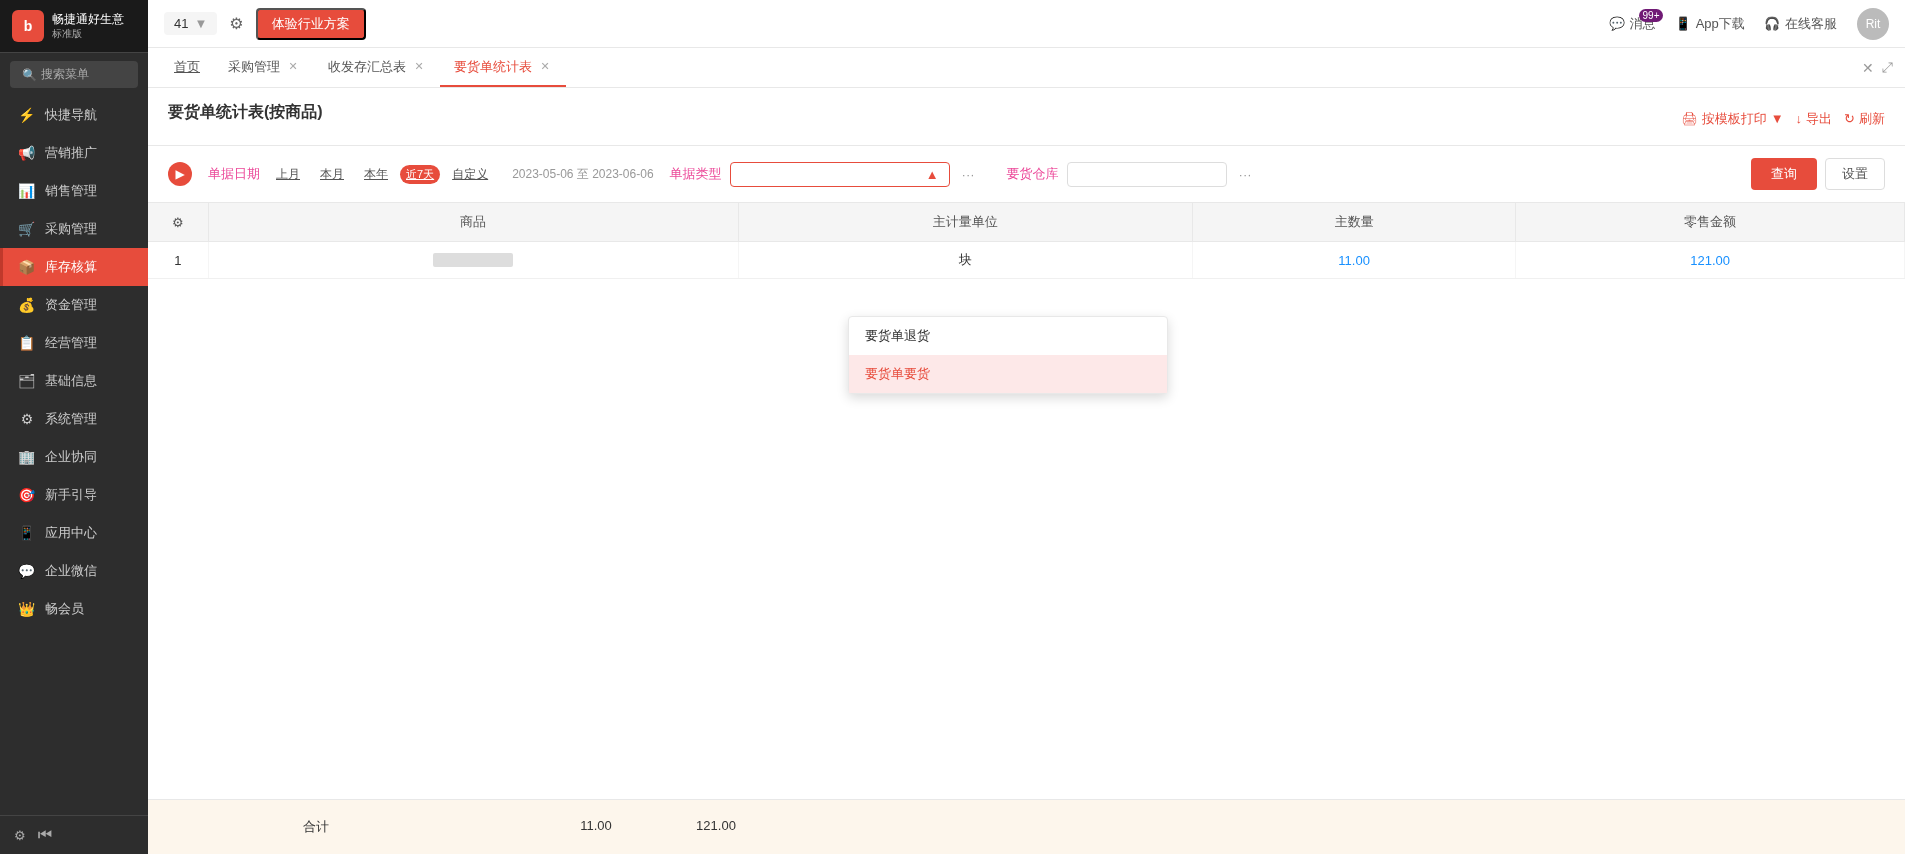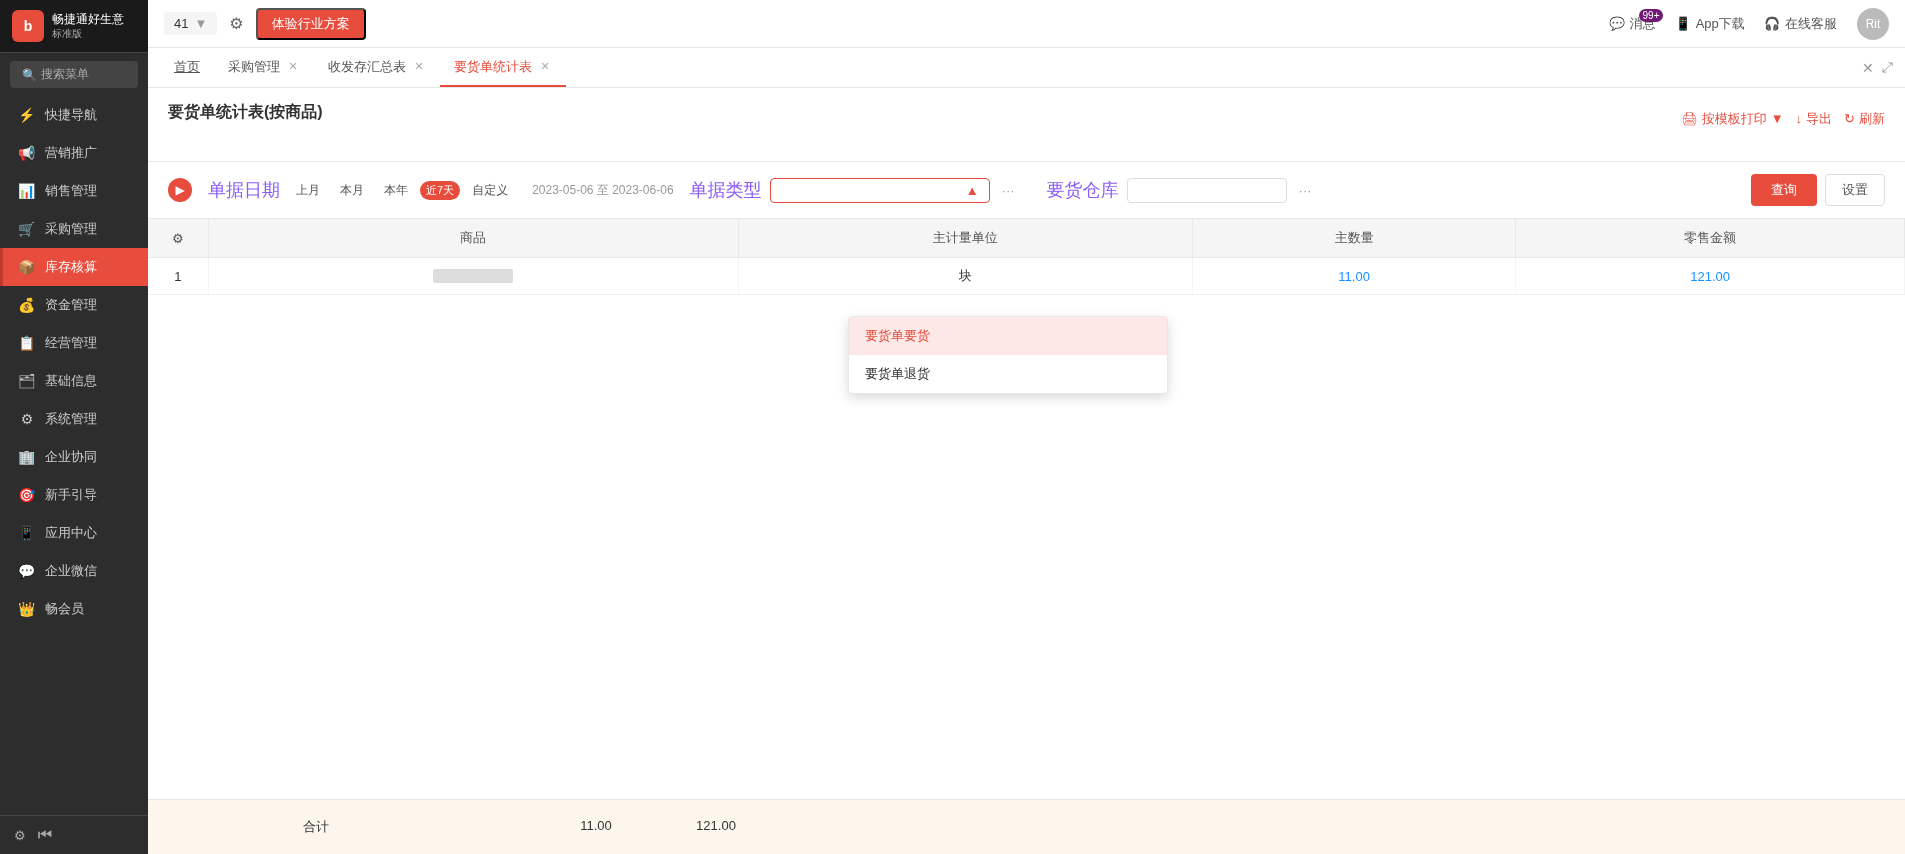--- a/index.html
+++ b/index.html
@@ -188,21 +188,21 @@
       overflow: hidden;
       display: flex;
       flex-direction: column;
       background: #f5f5f5;
       position: relative;
     }
 
     
     .page-header {
       background: #fff;
-      padding: 14px 20px 16px;
+      padding: 14px 20px 0;
       border-bottom: 1px solid #e8e8e8;
     }
     .page-title {
       font-size: 16px;
       font-weight: bold;
       color: #333;
       margin-bottom: 12px;
     }
     .page-actions {
       display: flex;
@@ -239,32 +239,33 @@
       color: #fff;
       cursor: pointer;
       font-size: 12px;
       flex-shrink: 0;
     }
     .filter-group {
       display: flex;
       align-items: center;
       gap: 8px;
     }
-    .filter-label { color: #8b5cf6; font-size: 18px; }
+    .filter-label { color: #ec4899; font-size: 13px; }
     .date-tabs {
       display: flex;
       align-items: center;
       gap: 4px;
     }
     .date-tab {
       padding: 3px 8px;
       font-size: 12px;
       color: #555;
       cursor: pointer;
       border-radius: 2px;
+      text-decoration: underline;
     }
     .date-tab.hot-badge {
       background: #e74c3c;
       color: #fff;
       border-radius: 10px;
       padding: 2px 6px;
       font-size: 11px;
     }
     .date-range {
       font-size: 12px;
@@ -623,18 +624,18 @@
       <div class="table-footer-cells">
         <div class="footer-cell" style="width:60px;"></div>
         <div class="footer-cell" style="width:200px;">合计</div>
         <div class="footer-cell" style="width:120px;"></div>
         <div class="footer-cell" style="width:120px;">11.00</div>
         <div class="footer-cell" style="width:120px;">121.00</div>
       </div>
     </div>
 
     <div class="dropdown-overlay">
+      <div class="dropdown-item">要货单退货</div>
       <div class="dropdown-item selected">要货单要货</div>
-      <div class="dropdown-item">要货单退货</div>
     </div>
 
   </div>
 </div>
 
 </body></html>

